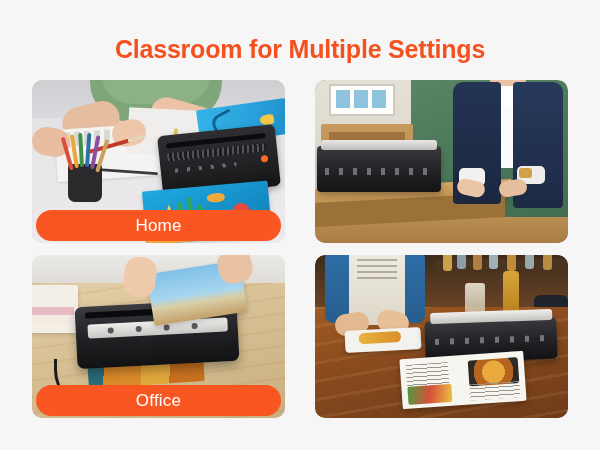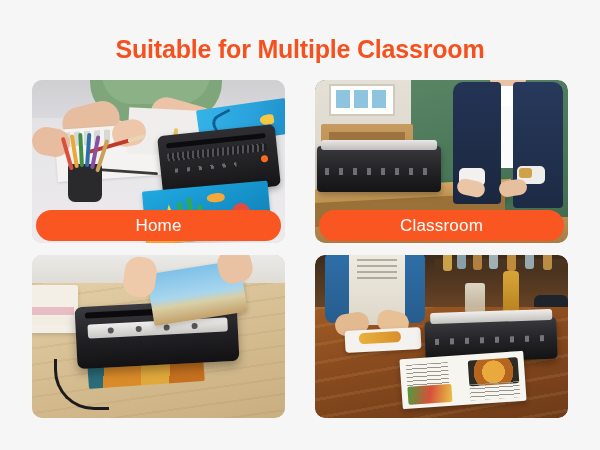--- a/index.html
+++ b/index.html
@@ -504,21 +504,21 @@
   .res-chairback {
     position:absolute; right:0px; top:40px; width:34px; height:44px;
     background:#1f242c; border-radius:6px;
   }
 </style>
 </head>
 <body>
 
 <div class="page">
 
-  <div class="title">Suitable for Multiple Classroom</div>
+  <div class="title">Classroom for Multiple Settings</div>
 
   <div class="grid">
 
     <div class="card">
       <div class="photo">
         <div class="home-bg"></div>
         <div class="home-wall"></div>
         <div class="home-person"></div>
         <div class="home-person2"></div>
         <div class="home-arm-l"></div>
@@ -595,21 +595,20 @@
           <div class="cls-collar"></div>
           <div class="cls-blazerL"></div>
           <div class="cls-blazerR"></div>
           <div class="cls-cuffL"></div>
           <div class="cls-cuffR"></div>
           <div class="cls-watch"></div>
           <div class="cls-handL"></div>
           <div class="cls-handR"></div>
         </div>
       </div>
-      <div class="pill">Classroom</div>
     </div>
 
     <div class="card">
       <div class="photo">
         <div class="off-bg"></div>
         <div class="off-walltop"></div>
         <div class="off-desk"></div>
         <div class="off-grain"></div>
         <div class="off-books"></div>
         <div class="off-book2"></div>
@@ -625,20 +624,21 @@
             <div class="off-panel-btn" style="left:76px;"></div>
             <div class="off-panel-btn" style="left:104px;"></div>
           </div>
         </div>
 
         <div class="off-photo"></div>
         <div class="off-handL"></div>
         <div class="off-handR"></div>
         <div class="off-cord"></div>
       </div>
+      <div class="pill">Office</div>
     </div>
 
     <div class="card">
       <div class="photo">
         <div class="res-bg"></div>
         <div class="res-backwall"></div>
         <div class="res-shelf"></div>
         <div class="res-bottle" style="left:128px; top:-8px; background:#c9a24a;"></div>
         <div class="res-bottle" style="left:142px; top:-10px; background:#8aa0a8;"></div>
         <div class="res-bottle" style="left:158px; top:-9px; background:#b08040;"></div>

